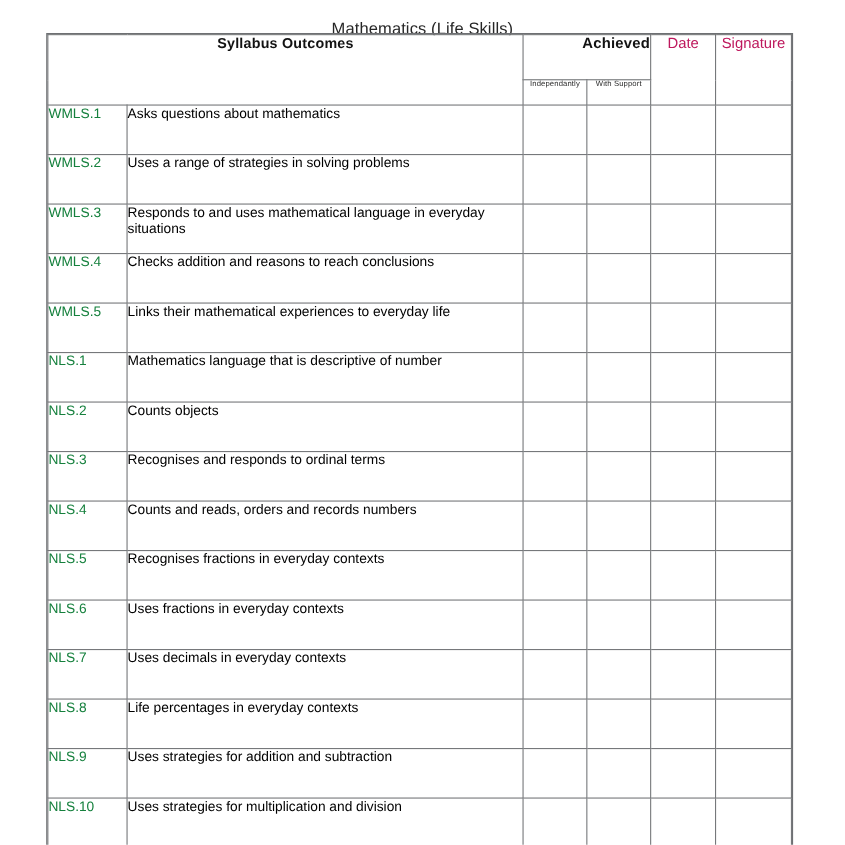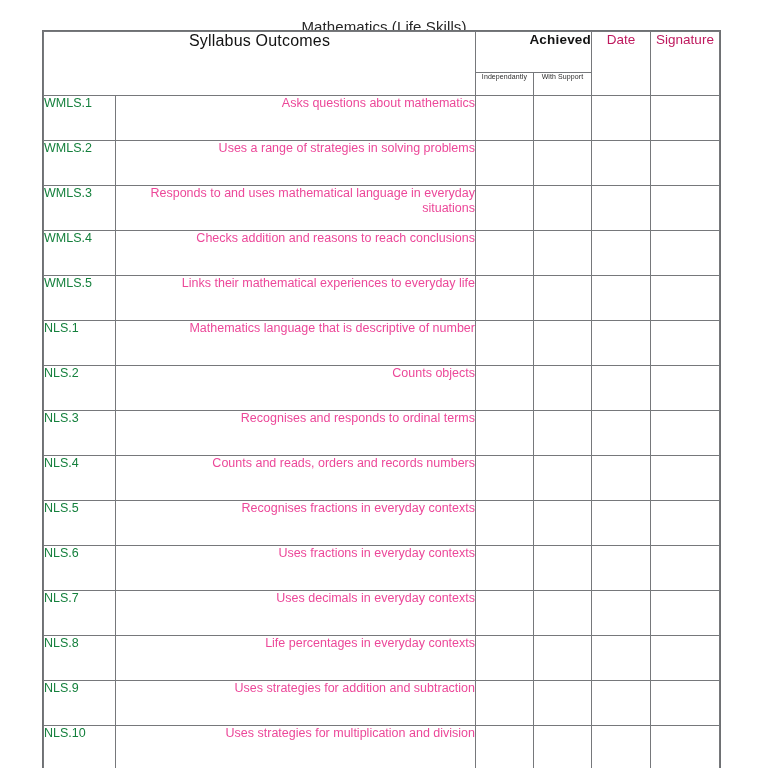--- a/index.html
+++ b/index.html
@@ -70,22 +70,22 @@
   col.c-desc      { width: 360px; }
   col.c-indep     { width: 58px;  }
   col.c-support   { width: 58px;  }
   col.c-date      { width: 59px;  }
   col.c-sign      { width: 69px;  }
 
   
   th.h-syllabus {
     text-align: center;
     vertical-align: middle;
-    font-weight: normal;
-    font-size: 16px;
+    font-weight: bold;
+    font-size: 13px;
     height: 62px;
     color: #121212;
     letter-spacing: 0.2px;
   }
   th.h-achieved {
     text-align: right;
     vertical-align: middle;
     font-weight: bold;
     font-size: 13.5px;
     height: 40px;
@@ -116,23 +116,22 @@
 
   td.code {
     padding: 5px 0 0 7px;
     font-size: 12.5px;
     color: #15803d;
     white-space: nowrap;
   }
   td.desc {
     padding: 5px 8px 0 8px;
     font-size: 12.5px;
-    color: #ec4899;
+    color: #000000;
     line-height: 1.18;
-    text-align: right;
   }
   td.blank { }
 </style>
 </head>
 <body>
 
 <div class="page">
 
   <div class="doc-title">Mathematics (Life Skills)</div>
 

